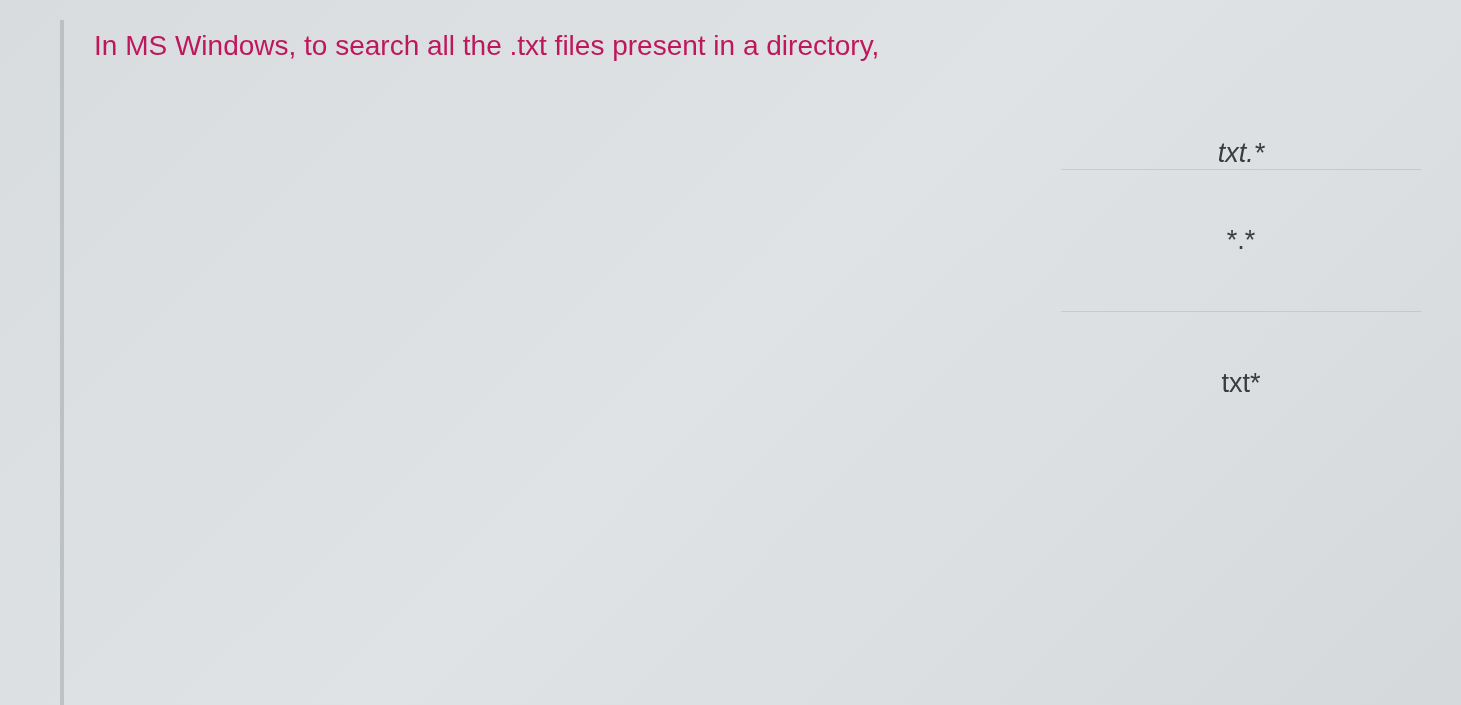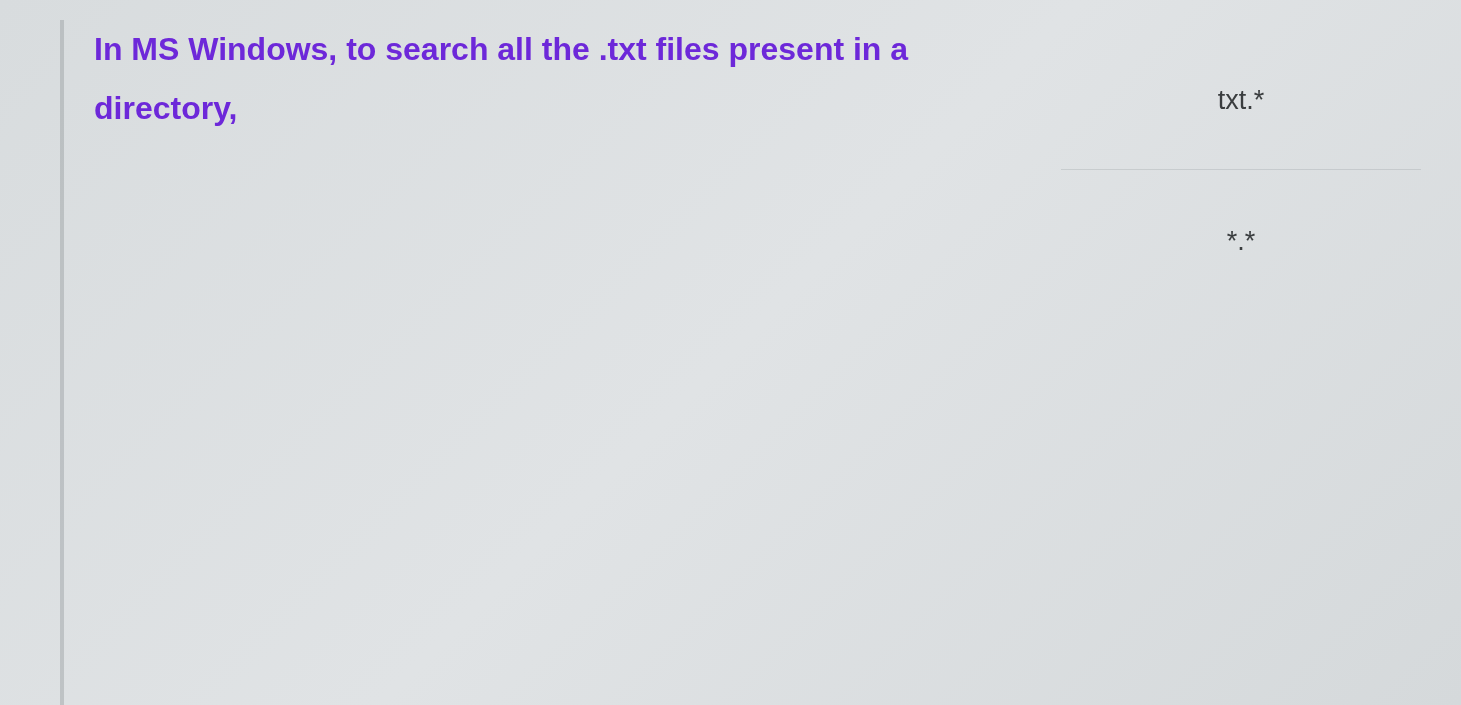--- a/index.html
+++ b/index.html
@@ -29,24 +29,24 @@
     }
     .main-content {
       flex: 1;
       display: flex;
     }
     .question-area {
       flex: 1;
       padding-right: 40px;
     }
     .question-text {
-      font-size: 32px;
-      color: #6d28d9;
+      font-size: 28px;
+      color: #be185d;
       line-height: 1.85;
-      font-weight: 700;
+      font-weight: 400;
     }
     .options-area {
       width: 400px;
       display: flex;
       flex-direction: column;
       gap: 0;
       padding-right: 40px;
       padding-top: 50px;
     }
     .option {
@@ -55,22 +55,23 @@
       align-items: center;
       justify-content: center;
       font-size: 27px;
       color: #3a3d3f;
       border-bottom: 1px solid rgba(150, 155, 158, 0.3);
       cursor: pointer;
       font-weight: 400;
     }
     .option:first-child {
       height: 100px;
-      align-items: flex-start;
+      align-items: flex-end;
       padding-top: 15px;
+      font-style: italic;
     }
     .option:last-child {
       border-bottom: none;
     }
   </style>
 </head>
 <body>
 
 <div class="container">
   <div class="sidebar-line"></div>
@@ -80,15 +81,18 @@
         <span>In MS Windows, to search all the .txt files present in a directory,</span><br>
       </div>
     </div>
     <div class="options-area">
       <div class="option">
         <span>txt.*</span>
       </div>
       <div class="option">
         <span>*.*</span>
       </div>
+      <div class="option">
+        <span>txt*</span>
+      </div>
     </div>
   </div>
 </div>
 
 </body></html>

